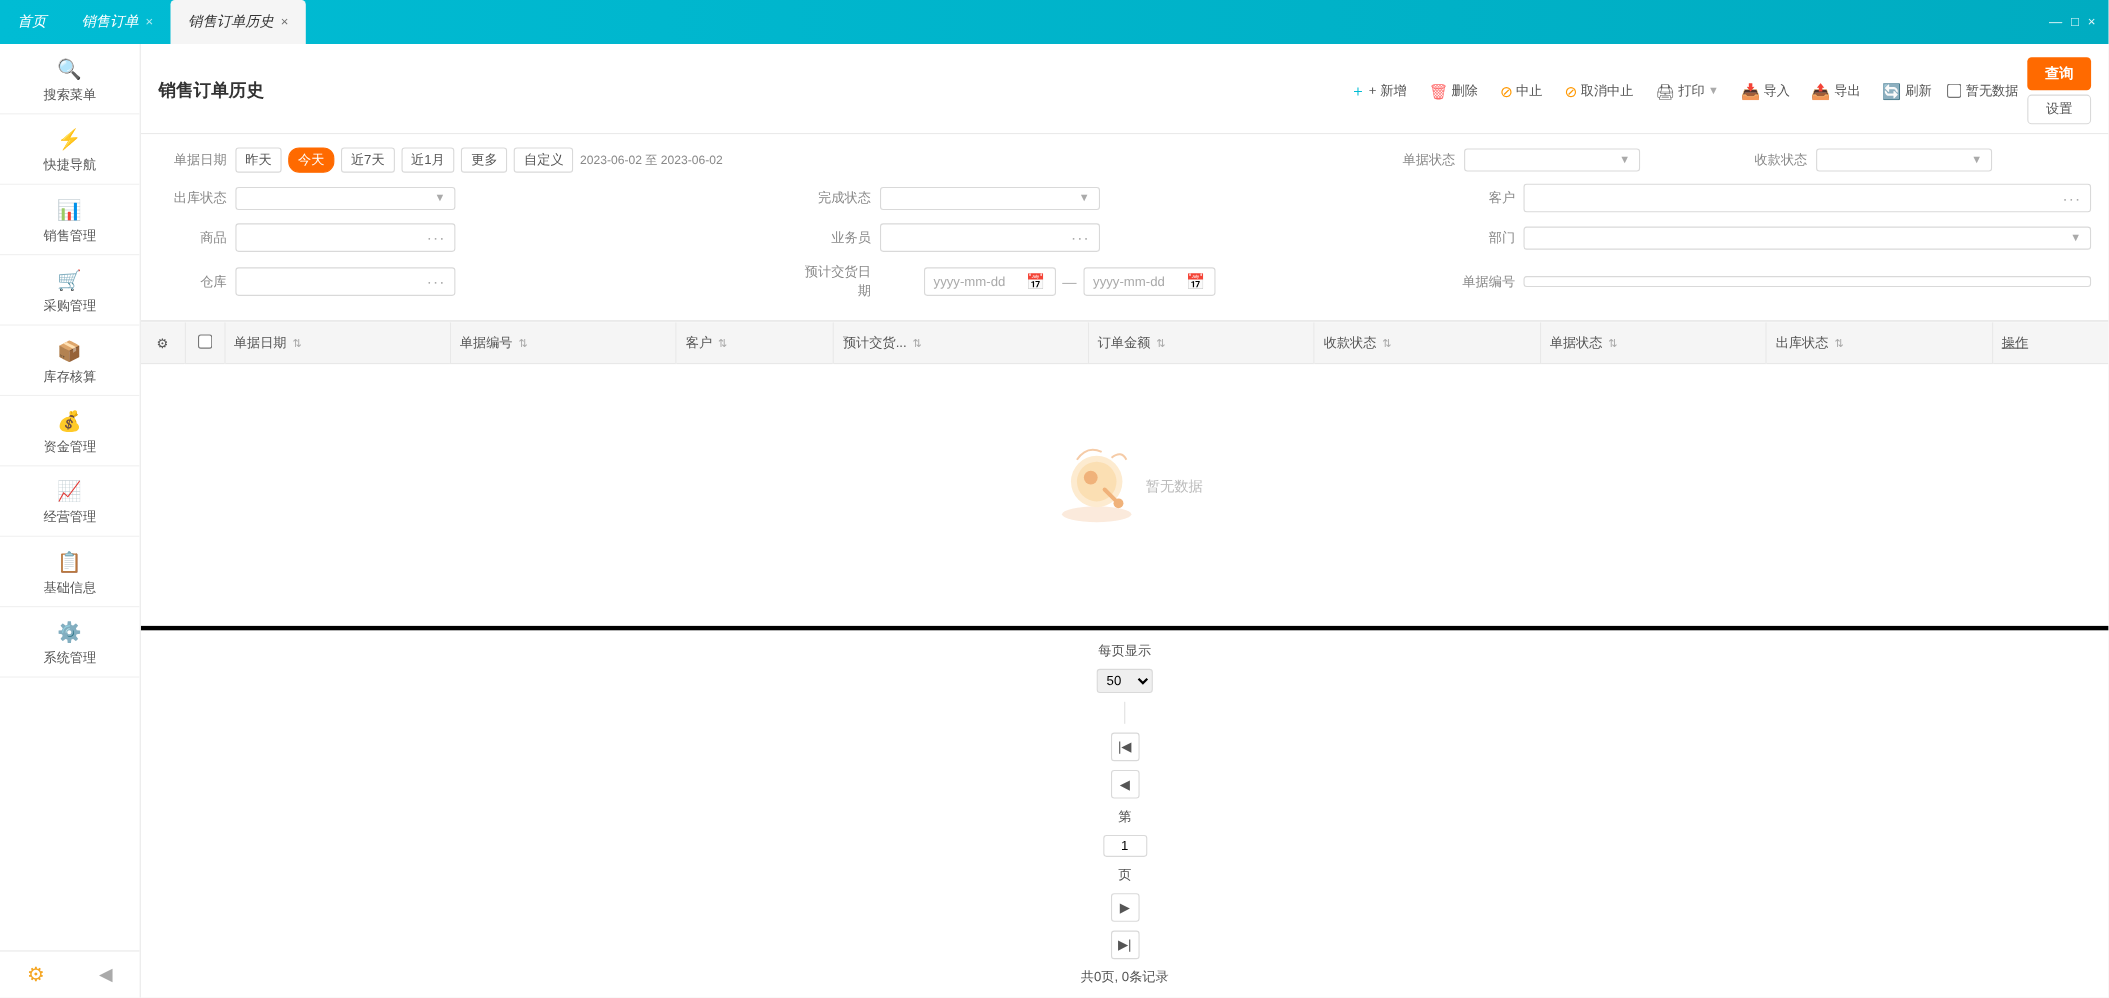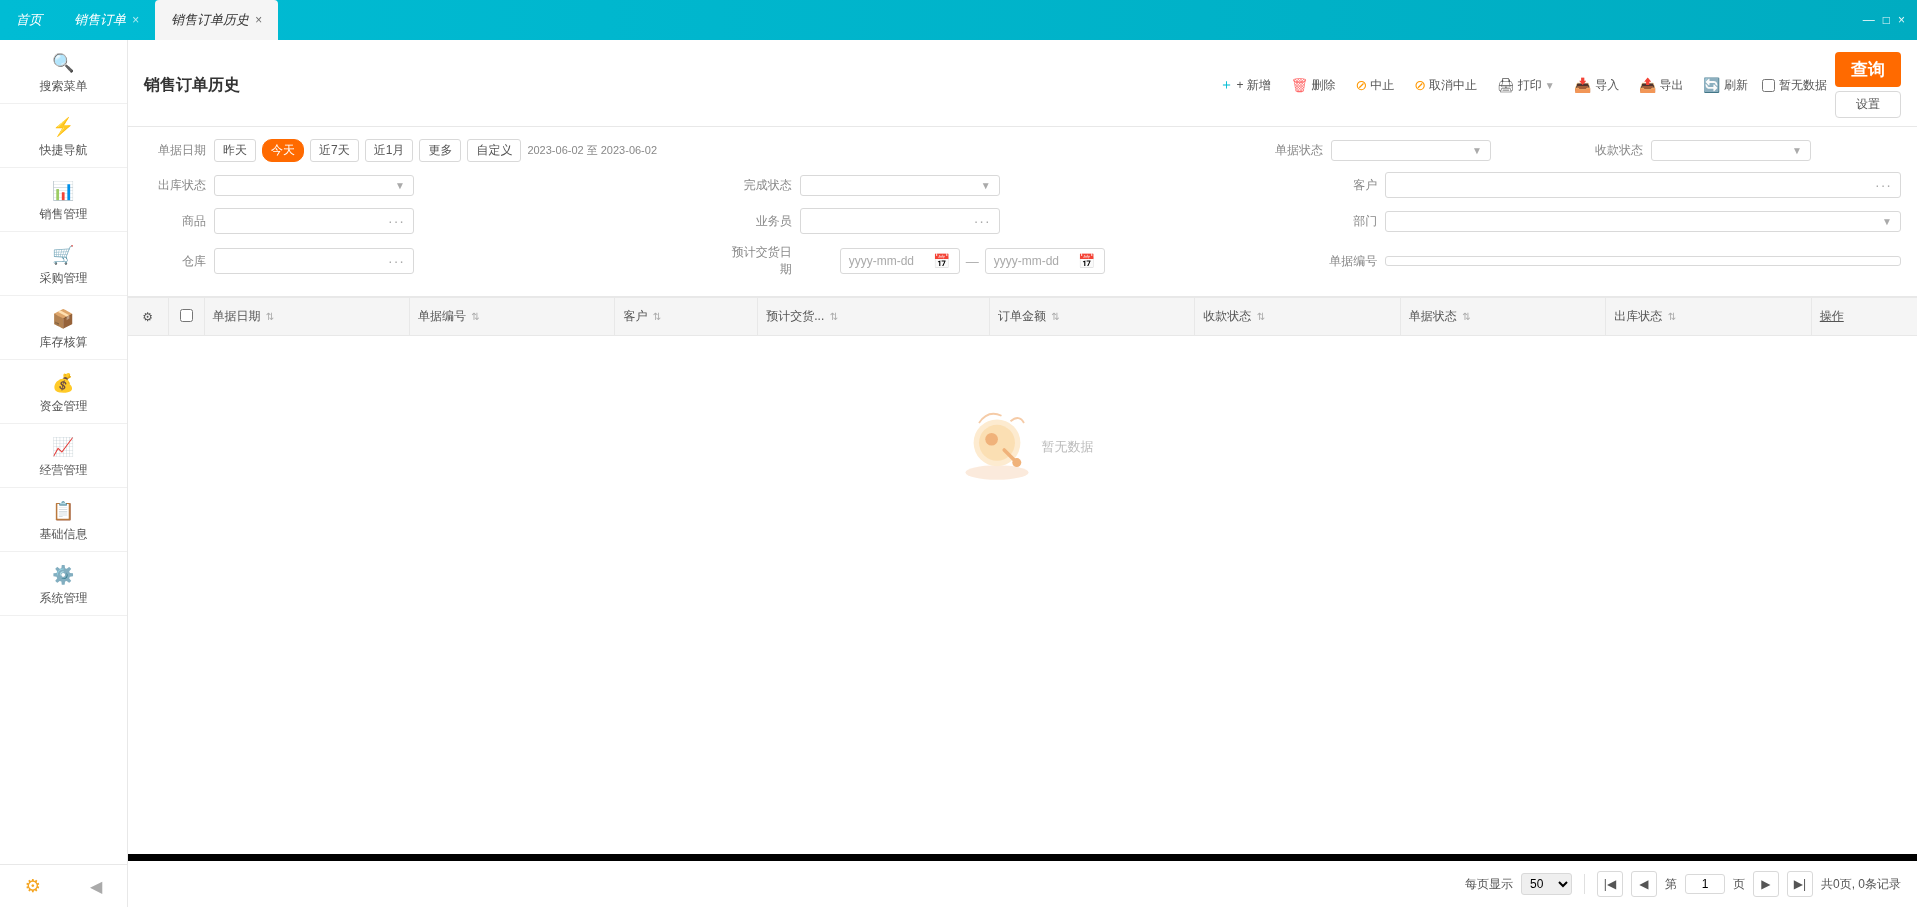--- a/index.html
+++ b/index.html
@@ -147,21 +147,21 @@
       font-size: 12px;
       color: #555;
       cursor: pointer;
     }
     .btn-query {
       background: #ff6a00;
       color: #fff;
       border: none;
       border-radius: 4px;
       padding: 6px 16px;
-      font-size: 17px;
+      font-size: 13px;
       cursor: pointer;
       font-weight: bold;
     }
     .btn-settings {
       display: block;
       background: #fff;
       color: #555;
       border: 1px solid #d9d9d9;
       border-radius: 4px;
       padding: 4px 14px;
@@ -332,24 +332,25 @@
       font-size: 13px;
     }
 
     
     .pagination-bar {
       display: flex;
       align-items: center;
       justify-content: flex-end;
       padding: 10px 16px;
       background: #fff;
-      border-top: 7px solid #000000;
+      border-top: 4px solid #000000;
       gap: 8px;
       font-size: 12px;
       color: #555;
+      flex-direction: column;
     }
     .pagination-bar select {
       border: 1px solid #d9d9d9;
       border-radius: 3px;
       padding: 2px 4px;
       font-size: 12px;
     }
     .pagination-btn {
       border: 1px solid #d9d9d9;
       border-radius: 3px;

